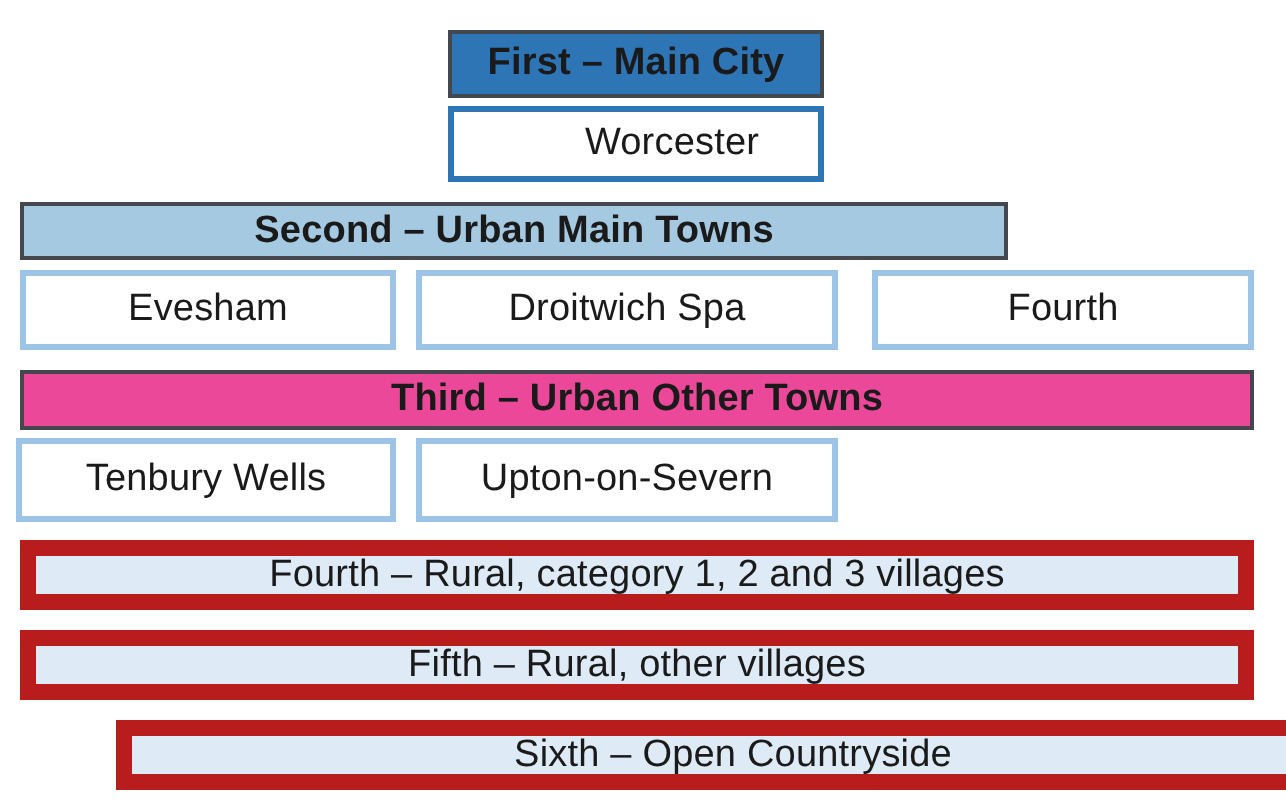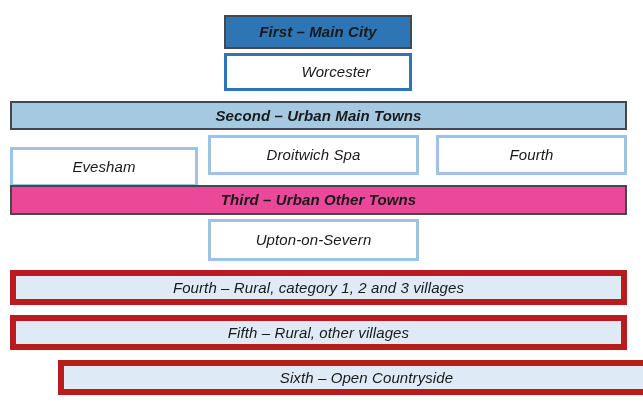--- a/index.html
+++ b/index.html
@@ -22,25 +22,24 @@
 
   
   .box {
     position: absolute;
     box-sizing: border-box;
     display: flex;
     align-items: center;
     justify-content: center;
     text-align: left;
     color: #1a1a1a;
-    font-size: 15px;
+    font-size: 19px;
     line-height: 1.15;
     letter-spacing: .1px;
     white-space: nowrap;
-    font-style: italic;
   }
 
   
   .tier-head-1 {
     background: #2E75B6;
     border: 2px solid #42484d;
     font-weight: 600;
   }
 
   
@@ -53,21 +52,21 @@
   
   .tier-head-3 {
     background: #ec4899;
     border: 2px solid #44484c;
     font-weight: 600;
   }
 
   
   .tier-head-pale {
     background: #DEEAF6;
-    border: 6px solid #b91c1c;
+    border: 8px solid #b91c1c;
     font-weight: 400;
   }
 
   
   .node-strong {
     background: #ffffff;
     border: 3px solid #2E75B6;
     font-weight: 400;
   }
 
@@ -80,30 +79,31 @@
 </style>
 </head>
 <body>
 
 <div id="diagram">
 
   <div class="box tier-head-1" style="left:224px; top:15px; width:188px; height:34px;">First – Main City</div>
 
   <div class="box node-strong" style="left:224px; top:53px; width:188px; height:38px;padding-left:36px;">Worcester</div>
 
-  <div class="box tier-head-2" style="left:10px; top:101px; width:617px; height:29px;">Second – Urban Main Towns</div>
+  <div class="box tier-head-2" style="left:10px; top:101px; width:494px; height:29px;">Second – Urban Main Towns</div>
 
-  <div class="box node-soft" style="left:10px; top:135px; width:188px; height:40px;margin-top:12px;">Evesham</div>
+  <div class="box node-soft" style="left:10px; top:135px; width:188px; height:40px;">Evesham</div>
 
   <div class="box node-soft" style="left:208px; top:135px; width:211px; height:40px;">Droitwich Spa</div>
 
   <div class="box node-soft" style="left:436px; top:135px; width:191px; height:40px;">Fourth</div>
 
   <div class="box tier-head-3" style="left:10px; top:185px; width:617px; height:30px;">Third – Urban Other Towns</div>
 
+  <div class="box node-soft" style="left:8px; top:219px; width:190px; height:42px;">Tenbury Wells</div>
 
   <div class="box node-soft" style="left:208px; top:219px; width:211px; height:42px;">Upton-on-Severn</div>
 
 
   <div class="box tier-head-pale" style="left:10px; top:270px; width:617px; height:35px;">Fourth – Rural, category 1, 2 and 3 villages</div>
 
   <div class="box tier-head-pale" style="left:10px; top:315px; width:617px; height:35px;">Fifth – Rural, other villages</div>
 
   <div class="box tier-head-pale" style="left:10px; top:360px; width:617px; height:35px;margin-left:48px;">Sixth – Open Countryside</div>
 

